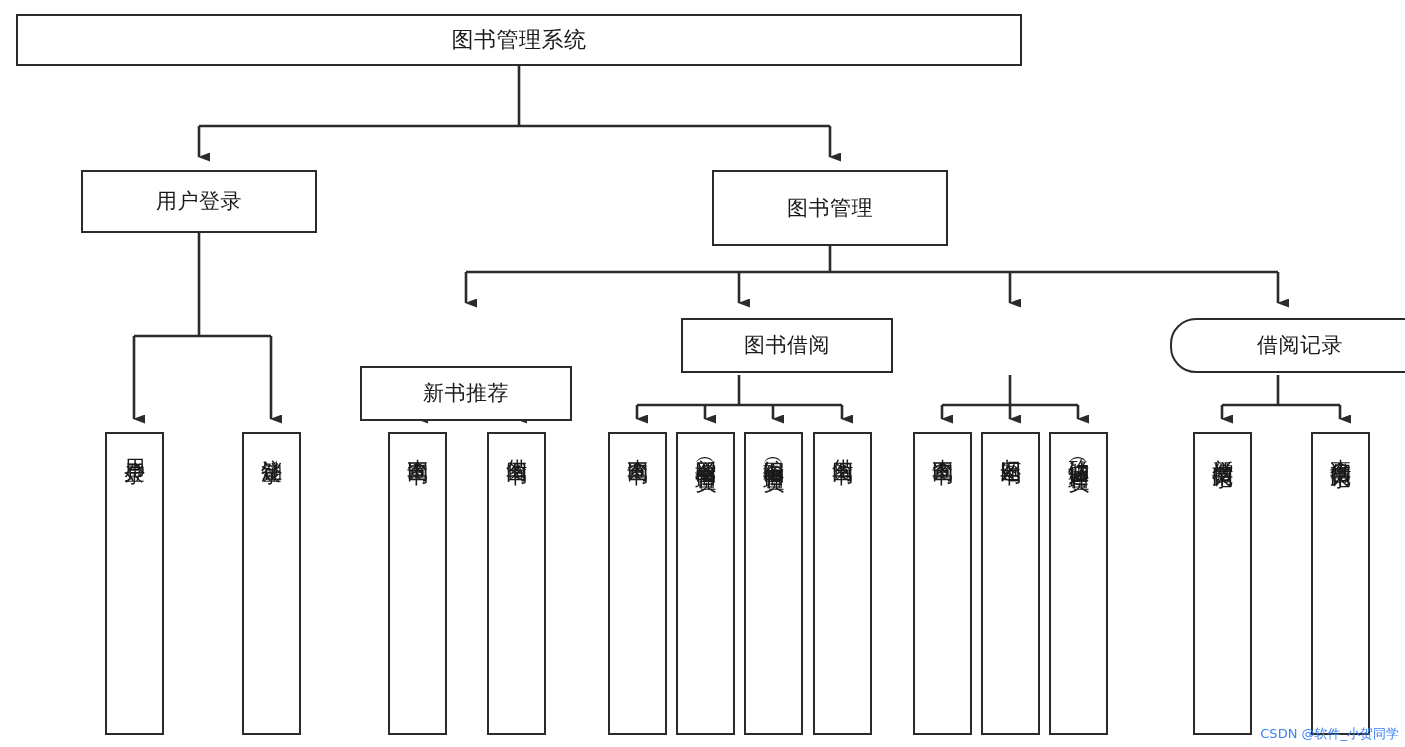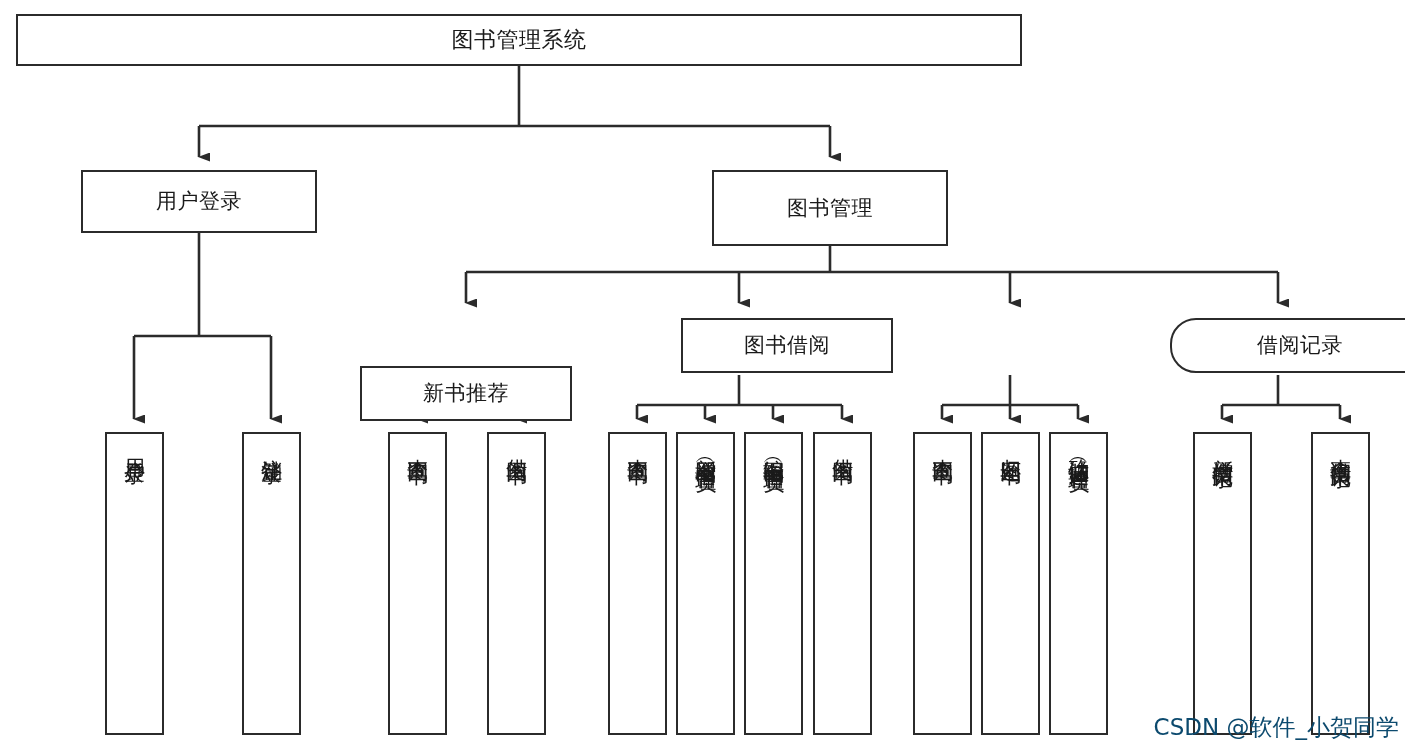--- a/index.html
+++ b/index.html
@@ -62,22 +62,22 @@
     text-orientation: upright;
     font-size: 21px;
     line-height: 1.06;
     letter-spacing: 2px;
     white-space: nowrap;
   }
   .watermark {
     position: absolute;
     right: 6px;
     bottom: 4px;
-    font-size: 23px;
-    color: #0c4a6e;
+    font-size: 13px;
+    color: #3b82f6;
     white-space: nowrap;
     z-index: 5;
     font-family: "DejaVu Sans", "Liberation Sans", sans-serif;
   }
 </style>
 </head>
 <body>
 
 <div id="diagram-root">
 

